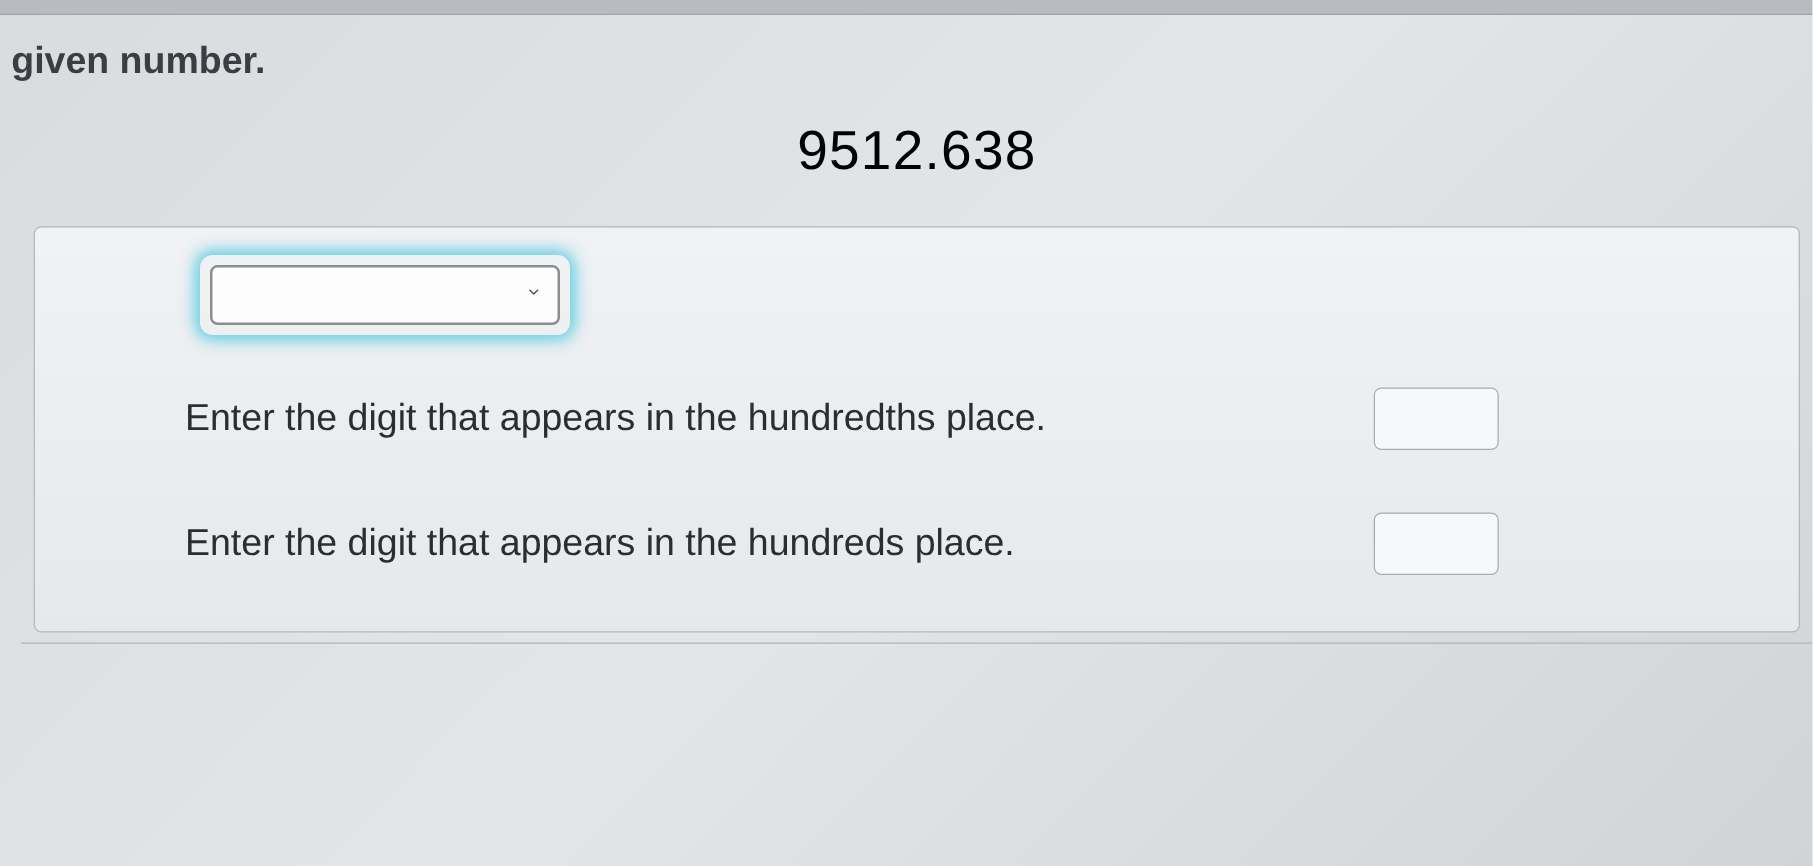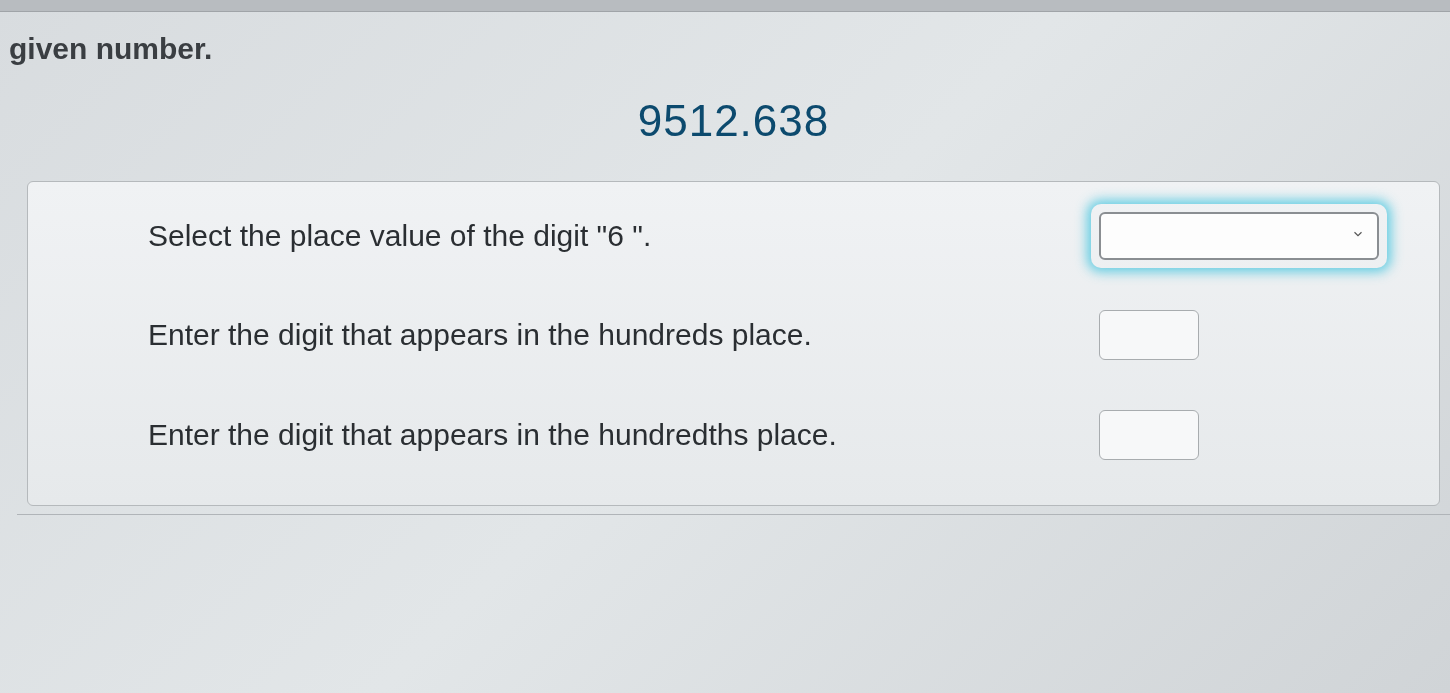--- a/index.html
+++ b/index.html
@@ -28,21 +28,21 @@
       font-weight: 600;
       color: #3a3e42;
       padding-left: 0;
       margin-left: -8px;
       margin-bottom: 30px;
     }
     .number-display {
       text-align: center;
       font-size: 44px;
       font-weight: 400;
-      color: #0c4a6e;
+      color: #000000;
       margin-bottom: 35px;
       letter-spacing: 1px;
       margin-top: 24px;
     }
     .question-box {
       background: linear-gradient(180deg, #f0f2f4 0%, #e6e9eb 100%);
       border: 1px solid #b5b9bc;
       border-radius: 6px;
       margin: 0 10px;
       padding: 30px 40px 35px 120px;
@@ -120,45 +120,44 @@
 
 <div class="content-area">
 
   <div class="header-text">given number.</div>
 
   <div class="number-display">9512.638</div>
 
   <div class="question-box">
 
     <div class="row">
-      <div class="prompt">Select the place value of the digit "6 ".</div>
       <div class="control-cell">
         <div class="select-wrap">
           <div class="select-glow"></div>
           <select class="answer-select" value="">
             <option></option>
           </select>
           <span class="select-chevron">
             <svg width="14" height="14" viewBox="0 0 24 24" fill="none" stroke="currentColor" stroke-width="2">
               <polyline points="6 9 12 15 18 9"></polyline>
             </svg>
           </span>
         </div>
       </div>
     </div>
 
     <div class="row">
-      <div class="prompt">Enter the digit that appears in the hundreds place.</div>
+      <div class="prompt">Enter the digit that appears in the hundredths place.</div>
       <div class="control-cell">
         <input type="text" class="answer-input" value="" style="">
       </div>
     </div>
 
     <div class="row">
-      <div class="prompt">Enter the digit that appears in the hundredths place.</div>
+      <div class="prompt">Enter the digit that appears in the hundreds place.</div>
       <div class="control-cell">
         <input type="text" class="answer-input" value="" style="">
       </div>
     </div>
 
   </div>
 
   <div class="bottom-divider"></div>
 
 </div>

